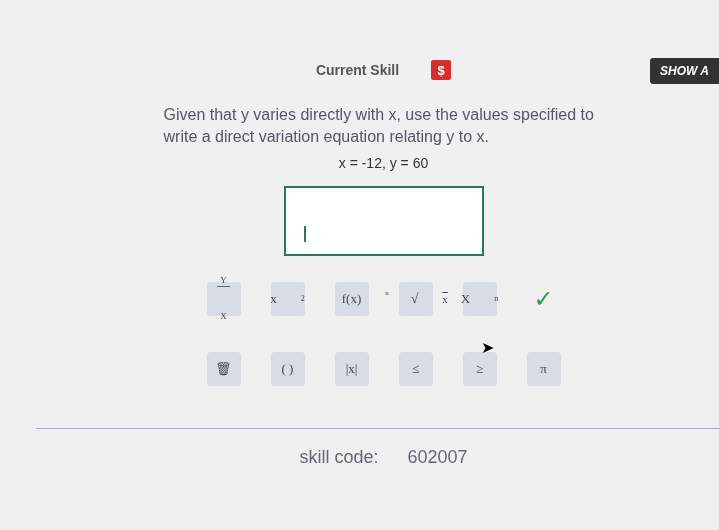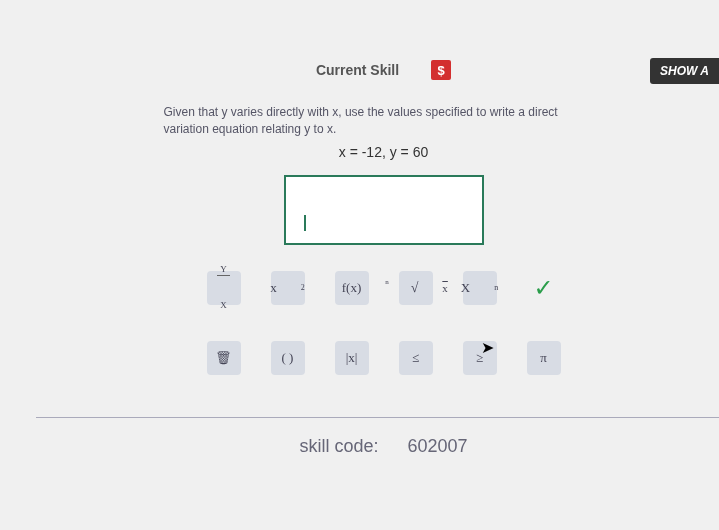--- a/index.html
+++ b/index.html
@@ -49,21 +49,21 @@
       padding: 6px 10px;
       font-size: 12px;
       font-weight: bold;
       border-radius: 3px 0 0 3px;
       font-style: italic;
     }
     .question {
       text-align: left;
       max-width: 480px;
       margin: 12px auto 0;
-      font-size: 12px;
+      font-size: 16px;
       color: #556;
       line-height: 1.4;
       padding: 0 20px;
     }
     .values {
       text-align: center;
       margin-top: 6px;
       font-size: 14px;
       color: #333;
     }

